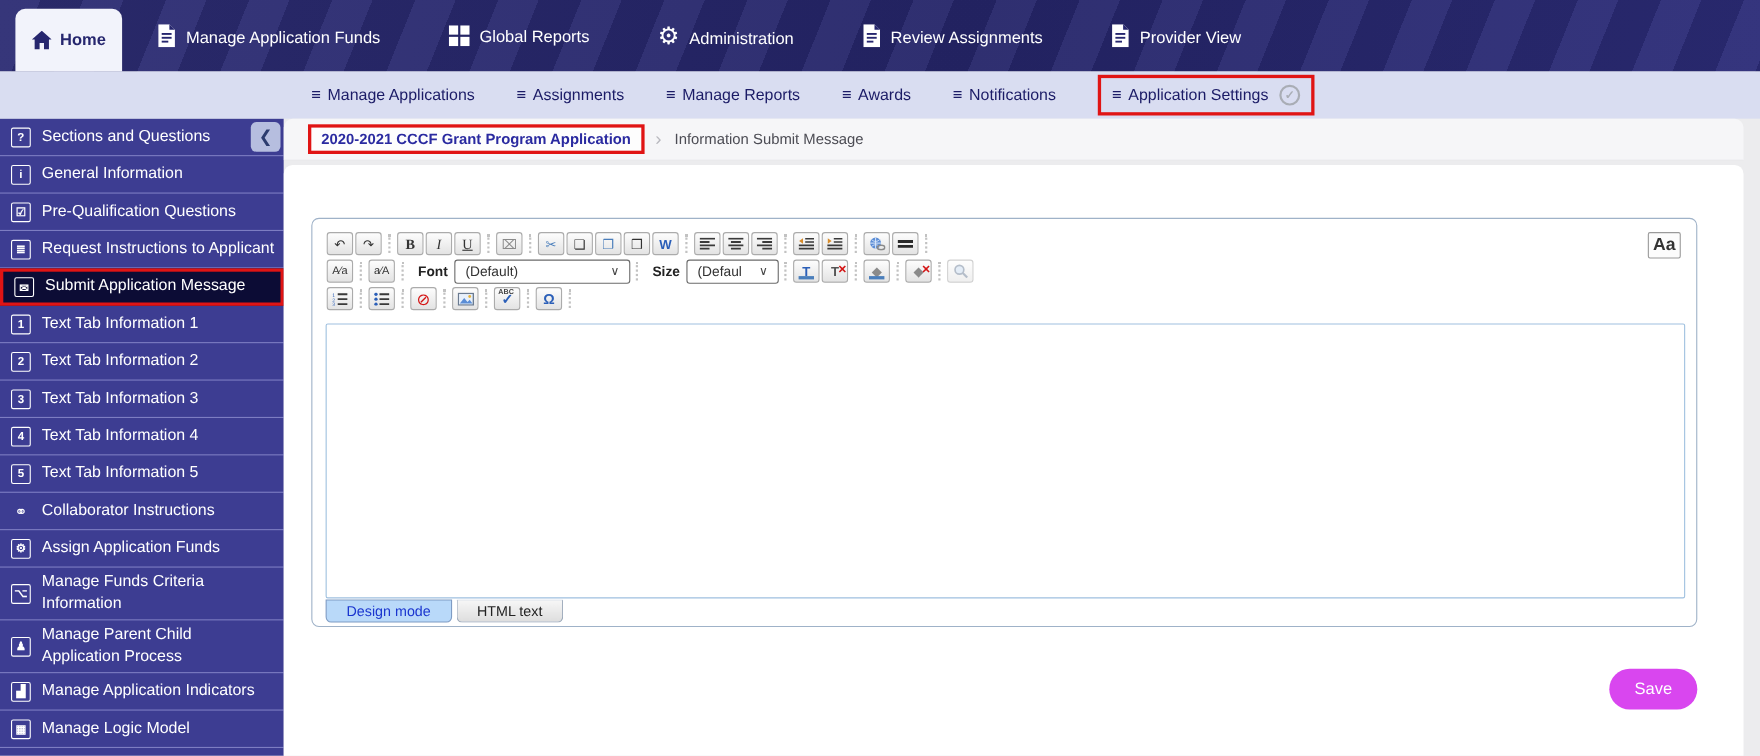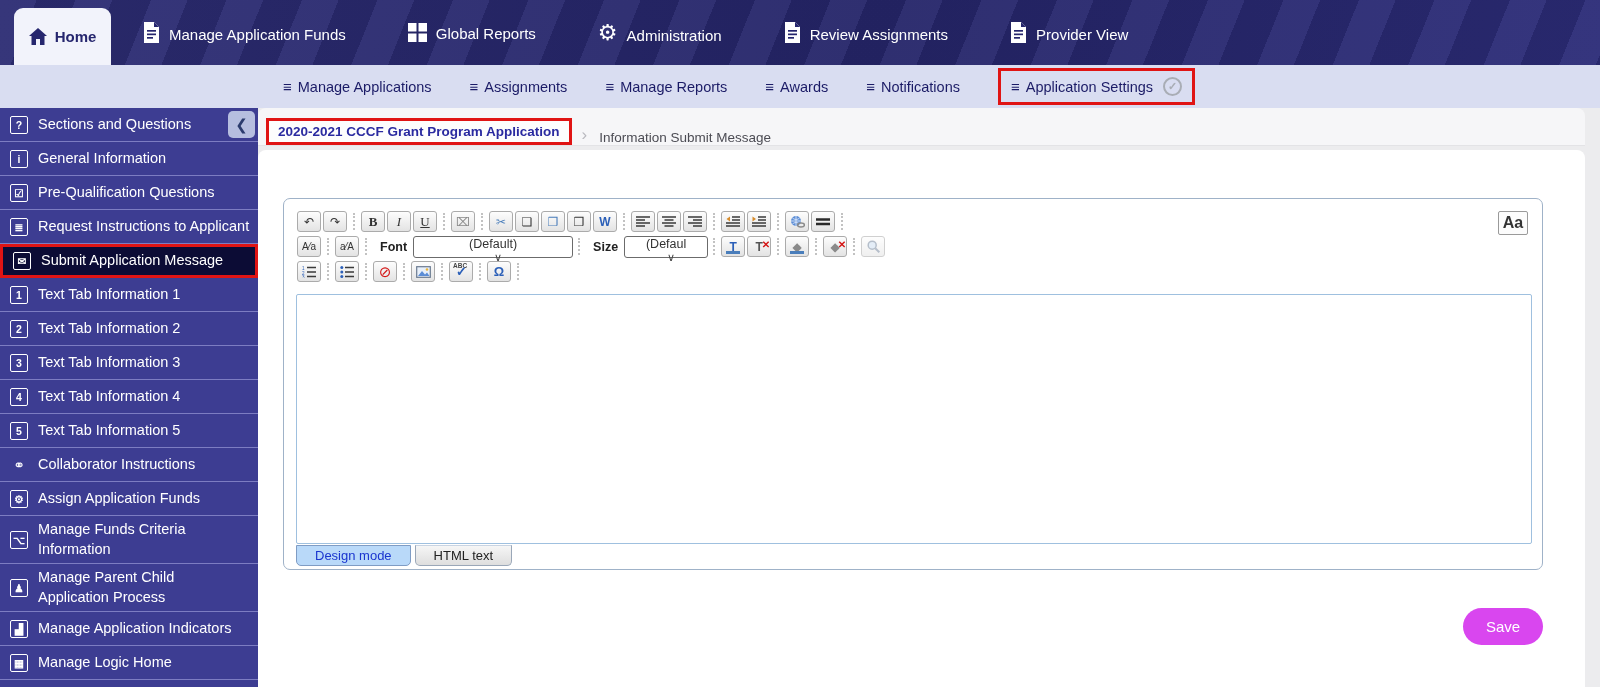--- a/index.html
+++ b/index.html
@@ -66,21 +66,21 @@
   .collapse-btn {
     position:absolute; right:3px; top:3px; width:27px; height:27px; background:#b6bedf;
     border:none; border-radius:5px; color:#2c3c6e; font-size:15px; cursor:pointer; line-height:1;
   }
   .side-item .lbl { line-height:1.35; }
 
   
   .main-bg { position:absolute; left:258px; top:108px; width:1342px; height:579px; background:#ececee; }
   .crumbbar {
     position:absolute; left:258px; top:108px; width:1327px; height:38px; background:#f6f6f8;
-    border-radius:8px 8px 0 0; display:flex; align-items:flex-end; padding-left:8px;
+    border-radius:8px 8px 0 0; display:flex; align-items:center; padding-left:22px;
     border-bottom:1px solid #e3e3e6;
   }
   .crumb-hl {
     border:3px solid #e01414; padding:3px 9px; font-weight:bold; color:#2a2aa0; font-size:13.5px;
     background:#fdfdfd; cursor:pointer;
   }
   .crumb-sep { color:#b9b9bf; font-size:17px; margin:0 12px 0 10px; }
   .crumb-current { color:#4c4c54; font-size:13.5px; }
 
   .panel {
@@ -103,21 +103,21 @@
   .tb svg { display:block; }
   .sep { display:inline-block; height:17px; border-left:2px dotted #c2c2c2; margin:0 5px; }
   .serifB { font-family:"Liberation Serif", serif; font-weight:bold; font-size:13px; }
   .serifI { font-family:"Liberation Serif", serif; font-style:italic; font-size:13px; }
   .serifU { font-family:"Liberation Serif", serif; text-decoration:underline; font-size:13px; }
   .blue { color:#4a7ebb; }
   .tbl { font-size:12.5px; font-weight:bold; color:#222; margin:0 6px 0 8px; }
   .fake-select {
     height:22px; background:#fff; border:1.4px solid #6b6b6b; border-radius:3px;
     display:inline-flex; align-items:center; justify-content:space-between;
-    font-size:12.5px; color:#333; padding:0 9px; cursor:pointer; font-weight:bold;flex-direction:column;
+    font-size:12.5px; color:#333; padding:0 9px; cursor:pointer; font-weight:bold;
   }
   .sel-arrow { color:#444; font-size:11px; margin-left:10px; }
   .redx { position:absolute; right:0px; top:2px; color:#d41414; font-size:10px; font-weight:bold; }
   .tcolor-bar { position:absolute; left:4px; right:4px; bottom:2px; height:3px; background:#4a7ebb; }
   .aa-btn {
     position:absolute; right:14px; top:12px; width:30px; height:24px;
     background:#fcfcfc; border:1px solid #9a9a9a; border-radius:2px;
     font-size:16px; font-weight:bold; color:#333; cursor:pointer;
   }
   .textarea {
@@ -294,21 +294,21 @@
   <div class="side-item" style="min-height:48px">
     <span class="ibox">♟</span>
     <span class="lbl" style="max-width:190px">Manage Parent Child Application Process</span>
   </div>
   <div class="side-item">
     <span class="ibox">▟</span>
     <span class="lbl">Manage Application Indicators</span>
   </div>
   <div class="side-item">
     <span class="ibox">▦</span>
-    <span class="lbl">Manage Logic Home</span>
+    <span class="lbl">Manage Logic Model</span>
   </div>
 </div>
 
 <div class="main-bg"></div>
 
 <div class="crumbbar">
   <span class="crumb-hl">2020-2021 CCCF Grant Program Application</span>
   <span class="crumb-sep">›</span>
   <span class="crumb-current">Information Submit Message</span>
 </div>

